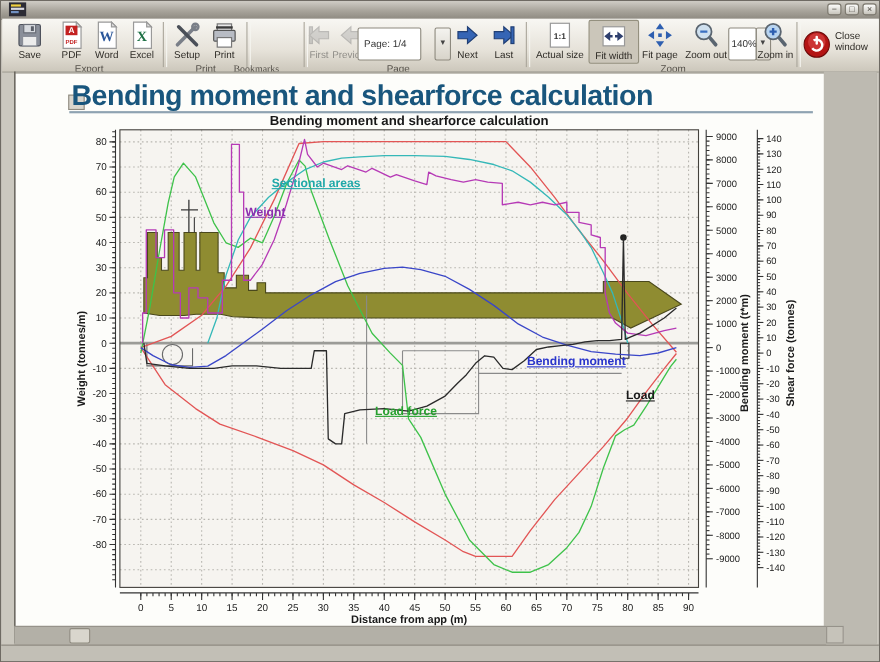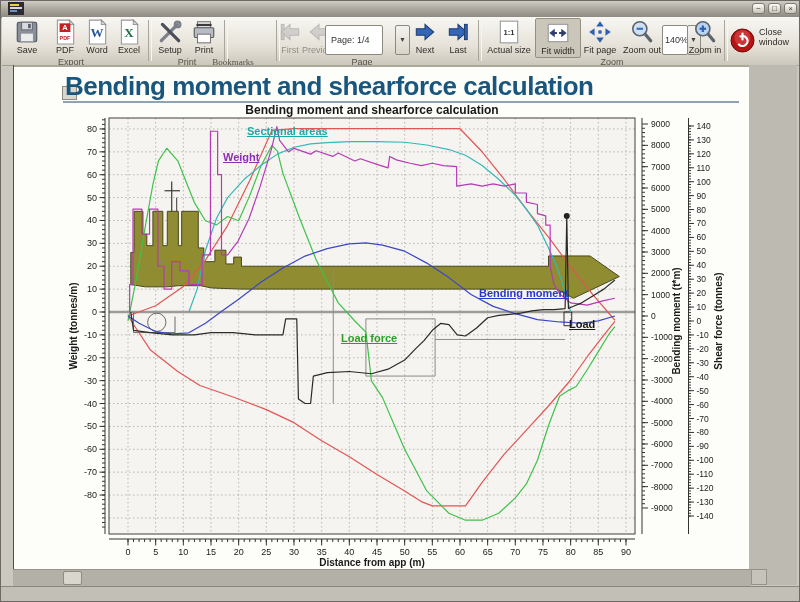--- a/index.html
+++ b/index.html
@@ -31,21 +31,21 @@
   
   .preview-bg{position:absolute;left:12px;top:64px;width:784px;height:520px;background:#aaa79d;}
   .page{position:absolute;left:13px;top:66px;width:735px;height:502px;background:#fdfdfa;}
   .page-edge{position:absolute;left:12px;top:64px;width:1px;height:520px;background:#504d46;}
   .right-fill{position:absolute;left:748px;top:64px;width:48px;height:520px;background:#bdbab1;}
   .heading{position:absolute;left:64px;top:70px;font-size:26px;font-weight:bold;color:#19567d;
     letter-spacing:-0.5px;white-space:nowrap;}
   .heading-rule{position:absolute;left:62px;top:100px;width:676px;height:2px;background:#8fa3b2;}
   .chart-title{position:absolute;left:171px;top:102px;width:400px;text-align:center;
     font-size:12px;font-weight:bold;color:#181818;}
-  .curve-label{position:absolute;font-size:11px;font-weight:bold;text-decoration:underline;white-space:nowrap;}
+  .curve-label{position:absolute;font-size:11px;font-weight:bold;text-decoration:underline;white-space:nowrap;margin-top:36px;}
   #chart{position:absolute;left:0;top:0;width:800px;height:602px;pointer-events:none;}
   
   .hscroll{position:absolute;left:12px;top:568px;width:738px;height:16px;background:#b3b0a7;
     border-top:1px solid #96928a;border-bottom:1px solid #96928a;}
   .hthumb{position:absolute;left:50px;top:1px;width:17px;height:12px;background:#d9d6cd;
     border:1px solid #8f8b80;border-radius:2px;}
   .scroll-corner{position:absolute;left:750px;top:568px;width:16px;height:16px;background:#c6c3ba;
     border:1px solid #96928a;box-sizing:border-box;}
   .splitter-grip{position:absolute;left:61px;top:85px;width:15px;height:14px;background:#d9d6cd;
     border:1px solid #8f8b80;box-sizing:border-box;}
@@ -101,21 +101,21 @@
       <span class="lb">Word</span>
     </div>
     <div class="tb-btn" style="left:110px;width:34px;">
       <svg class="ic" viewBox="0 0 24 24">
         <path d="M5 1 h11 l4 4 v18 h-15 z" fill="#fff" stroke="#999"></path>
         <path d="M16 1 l4 4 h-4 z" fill="#ddd" stroke="#999"></path>
         <text x="12" y="17" font-size="12" font-weight="bold" fill="#1e7145" text-anchor="middle" font-family="Liberation Serif,serif">X</text>
       </svg>
       <span class="lb">Excel</span>
     </div>
-    <div class="grp-label" style="left:24px;width:90px;">Export</div>
+    <div class="grp-label" style="left:34px;width:90px;">Export</div>
     <div class="tb-sep" style="left:146px;"></div>
 
     <div class="tb-btn" style="left:152px;width:32px;">
       <svg class="ic" viewBox="0 0 24 24">
         <line x1="4" y1="20" x2="19" y2="5" stroke="#7a7f88" stroke-width="3" stroke-linecap="round"></line>
         <circle cx="19" cy="5" r="2.6" fill="none" stroke="#7a7f88" stroke-width="2"></circle>
         <line x1="5" y1="5" x2="20" y2="20" stroke="#4a4f58" stroke-width="3" stroke-linecap="round"></line>
       </svg>
       <span class="lb">Setup</span>
     </div>

